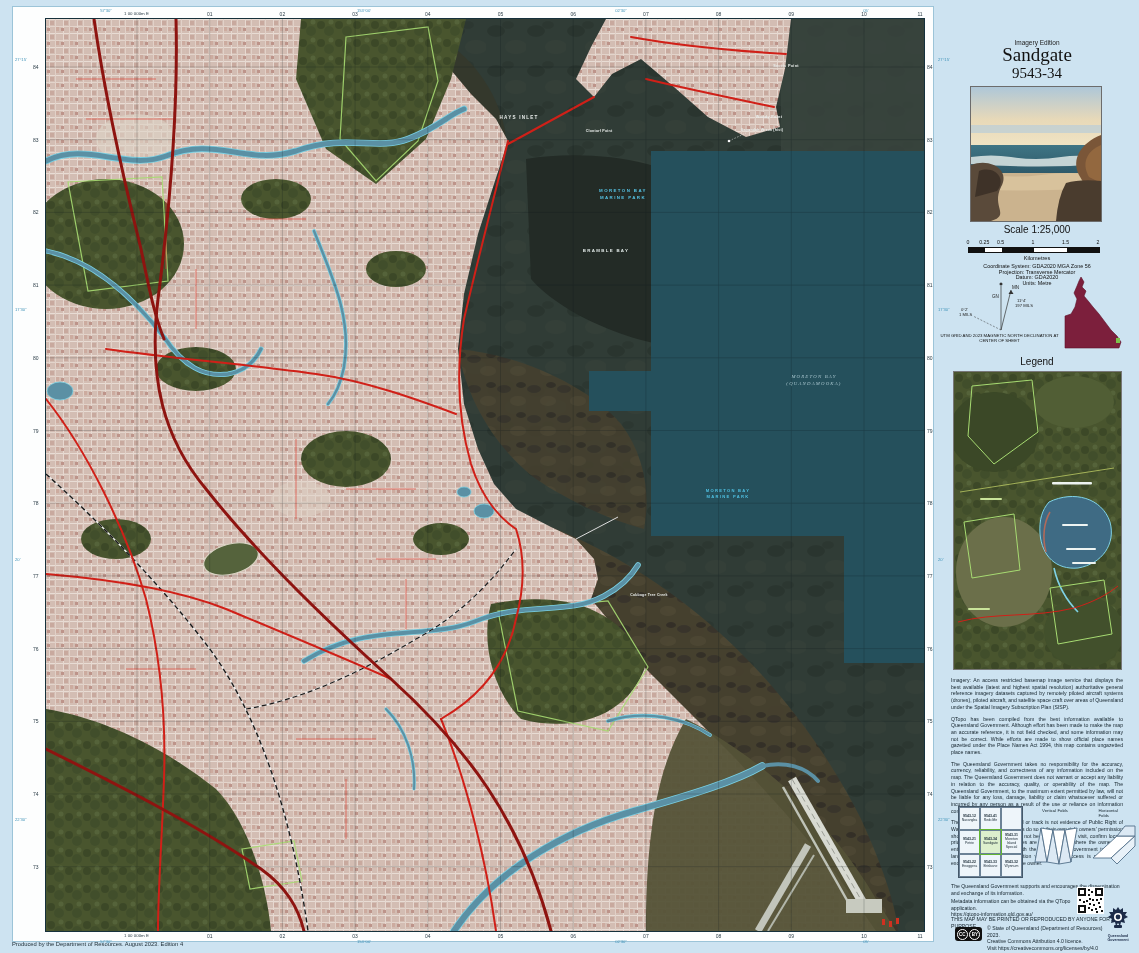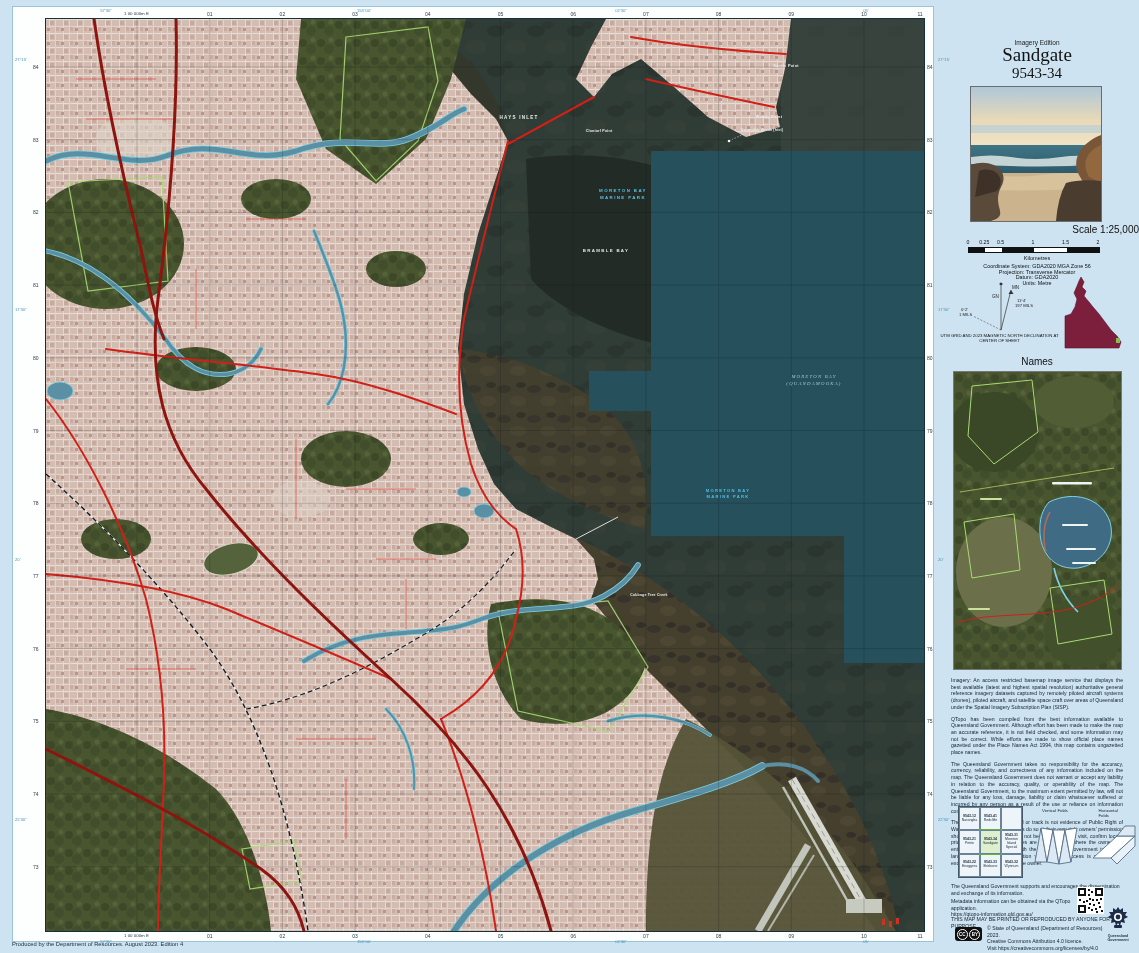--- a/index.html
+++ b/index.html
@@ -23,21 +23,21 @@
   
   .side{position:absolute;left:935px;top:0;width:204px;height:953px;}
   .s-title{position:absolute;left:0;top:6px;width:204px;text-align:center;font-size:29px;
            font-weight:800;letter-spacing:1px;color:#0d0d0d;}
   .s-sub{position:absolute;left:0;top:39px;width:204px;text-align:center;font-size:6.5px;color:#222;}
   .s-name{position:absolute;left:0;top:44px;width:204px;text-align:center;
           font-family:"Liberation Serif",serif;font-size:19px;color:#111;}
   .s-num{position:absolute;left:0;top:65px;width:204px;text-align:center;
          font-family:"Liberation Serif",serif;font-size:15px;color:#111;}
   .photo{position:absolute;left:35px;top:86px;width:130px;height:134px;border:1px solid #6c6c6c;}
-  .s-scale{position:absolute;left:0;top:224px;width:204px;text-align:right;font-size:10px;color:#111;}
+  .s-scale{position:absolute;left:0;top:224px;width:204px;text-align:center;font-size:10px;color:#111;}
   .ticks{position:absolute;left:33px;top:239px;width:132px;height:6px;font-size:5.2px;color:#111;}
   .ticks span{position:absolute;transform:translate(-50%,0);}
   .sbar{position:absolute;left:33px;top:247px;width:130px;height:4px;border:0.8px solid #111;display:flex;}
   .sbar div{height:100%;}
   .s-km{position:absolute;left:0;top:255px;width:204px;text-align:center;font-size:5.6px;color:#111;}
   .proj{position:absolute;left:0;top:264px;width:204px;text-align:center;font-size:5.4px;
         line-height:1.02;color:#111;}
   .decl-cap{position:absolute;left:2px;top:334px;width:125px;text-align:center;font-size:4.3px;
             line-height:1.15;color:#111;}
   .s-legendT{position:absolute;left:0;top:356px;width:204px;text-align:center;font-size:10px;color:#111;}
@@ -392,21 +392,21 @@
     <text x="10" y="36" font-size="4.2" fill="#222">1 MILS</text>
   </svg>
   <div class="decl-cap">UTM GRID AND 2023 MAGNETIC NORTH DECLINATION AT CENTER OF SHEET</div>
 
   <svg class="abs" style="left:112px;top:276px" width="88" height="78" viewBox="0 0 88 78">
     <path d="M34,1 L37,6 L35,11 L39,15 L37,20 L42,26 L46,31 L52,38 L58,46 L64,54 L70,60 L74,66 L72,72
              L18,72 L18,40 L24,38 L28,31 L30,23 L27,17 L30,10 L32,5 Z" fill="#7c1f3c" stroke="#5e1029" stroke-width="0.6"></path>
     <rect x="69" y="62" width="4" height="5" fill="#7ec14d"></rect>
   </svg>
 
-  <div class="s-legendT">Names</div>
+  <div class="s-legendT">Legend</div>
 
   <div class="legendimg">
     <svg width="167" height="297" viewBox="0 0 167 297">
       <rect width="167" height="297" fill="url(#veg)"></rect>
       <ellipse cx="40" cy="60" rx="45" ry="40" fill="#3b4827"></ellipse>
       <ellipse cx="120" cy="30" rx="40" ry="26" fill="#515e35"></ellipse>
       <ellipse cx="50" cy="200" rx="48" ry="55" fill="#6b6f4a"></ellipse>
       <ellipse cx="130" cy="260" rx="40" ry="36" fill="#42502c"></ellipse>
       <path d="M95,130 C120,118 148,126 156,150 C162,172 148,192 124,196 C102,198 88,184 86,162 C85,148 88,138 95,130 Z" fill="#3f6b84" stroke="#7fd2e6" stroke-width="1"></path>
       <path d="M100,196 C104,214 112,228 124,240" stroke="#7fd2e6" stroke-width="1.6" fill="none"></path>

